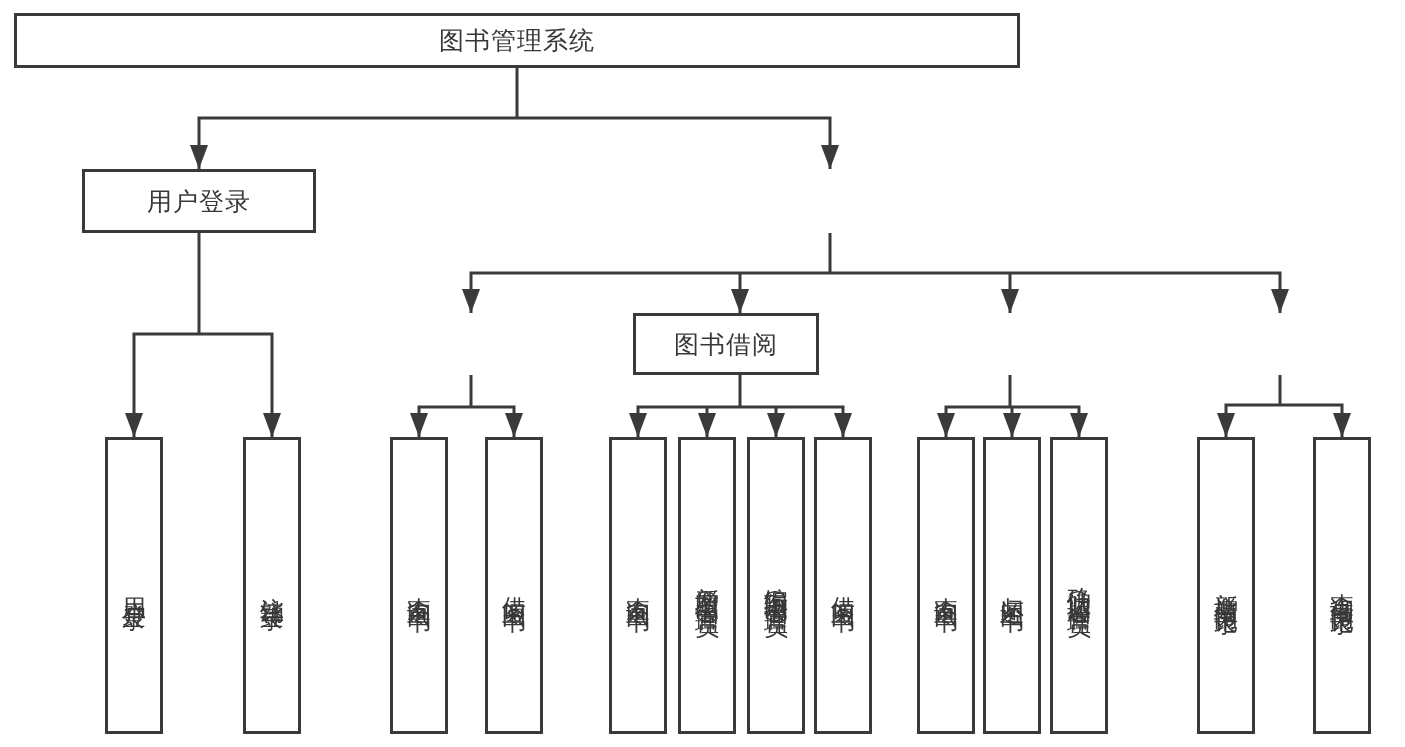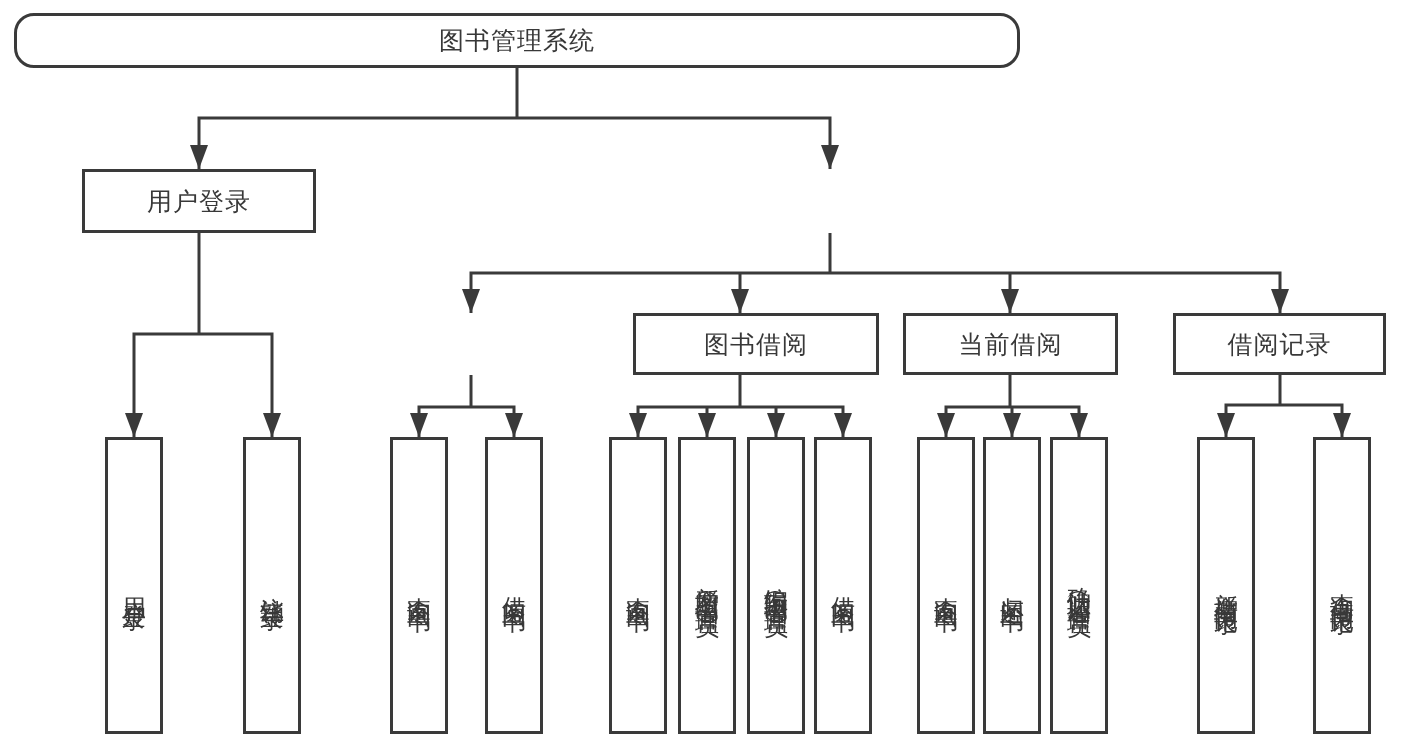--- a/index.html
+++ b/index.html
@@ -44,28 +44,28 @@
     width: 58px;
     height: 297px;
     font-size: 24px;
     line-height: 1;
     writing-mode: vertical-rl;
     text-orientation: mixed;
     letter-spacing: 4px;
     overflow: hidden;
   }
   
-  #n-root { left: 14px; top: 13px; width: 1006px; height: 55px; font-size: 25px; border-radius: 20px; }
+  #n-root { left: 14px; top: 13px; width: 1006px; height: 55px; font-size: 25px; }
   
   #n-l2-login { left: 82px;  top: 169px; width: 234px; height: 64px; }
   #n-l2-book  { left: 712px; top: 169px; width: 235px; height: 64px; }
   
   .l3 { top: 313px; height: 62px; }
   #n-l3-recommend { left: 364px;  width: 214px; }
-  #n-l3-borrow    { left: 633px;  width: 246px; }
+  #n-l3-borrow    { left: 633px;  width: 186px; }
   #n-l3-current   { left: 903px;  width: 215px; }
   #n-l3-records   { left: 1173px; width: 213px; }
   
   #n-a1 { left: 105px; }
   #n-a2 { left: 243px; }
   #n-b1 { left: 390px; }
   #n-b2 { left: 485px; }
   #n-c1 { left: 609px; }
   #n-c2 { left: 678px; }
   #n-c3 { left: 747px; }
@@ -130,22 +130,20 @@
       <path d="M1217 413 h18 L1226 437 Z"></path>
       <path d="M1333 413 h18 L1342 437 Z"></path>
     </g>
   </svg>
 
   <div class="node h" id="n-root">图书管理系统</div>
 
   <div class="node h" id="n-l2-login">用户登录</div>
 
   <div class="node h l3" id="n-l3-borrow">图书借阅</div>
-  <div class="node h l3" id="n-l3-current">当前借阅</div>
-  <div class="node h l3" id="n-l3-records">借阅记录</div>
 
   <div class="node v" id="n-a1">用户登录</div>
   <div class="node v" id="n-a2">注销登录</div>
 
   <div class="node v" id="n-b1">查询图书</div>
   <div class="node v" id="n-b2">借阅图书</div>
 
   <div class="node v" id="n-c1">查询图书</div>
   <div class="node v" id="n-c2">新增图书（管理员）</div>
   <div class="node v" id="n-c3">编辑图书（管理员）</div>

